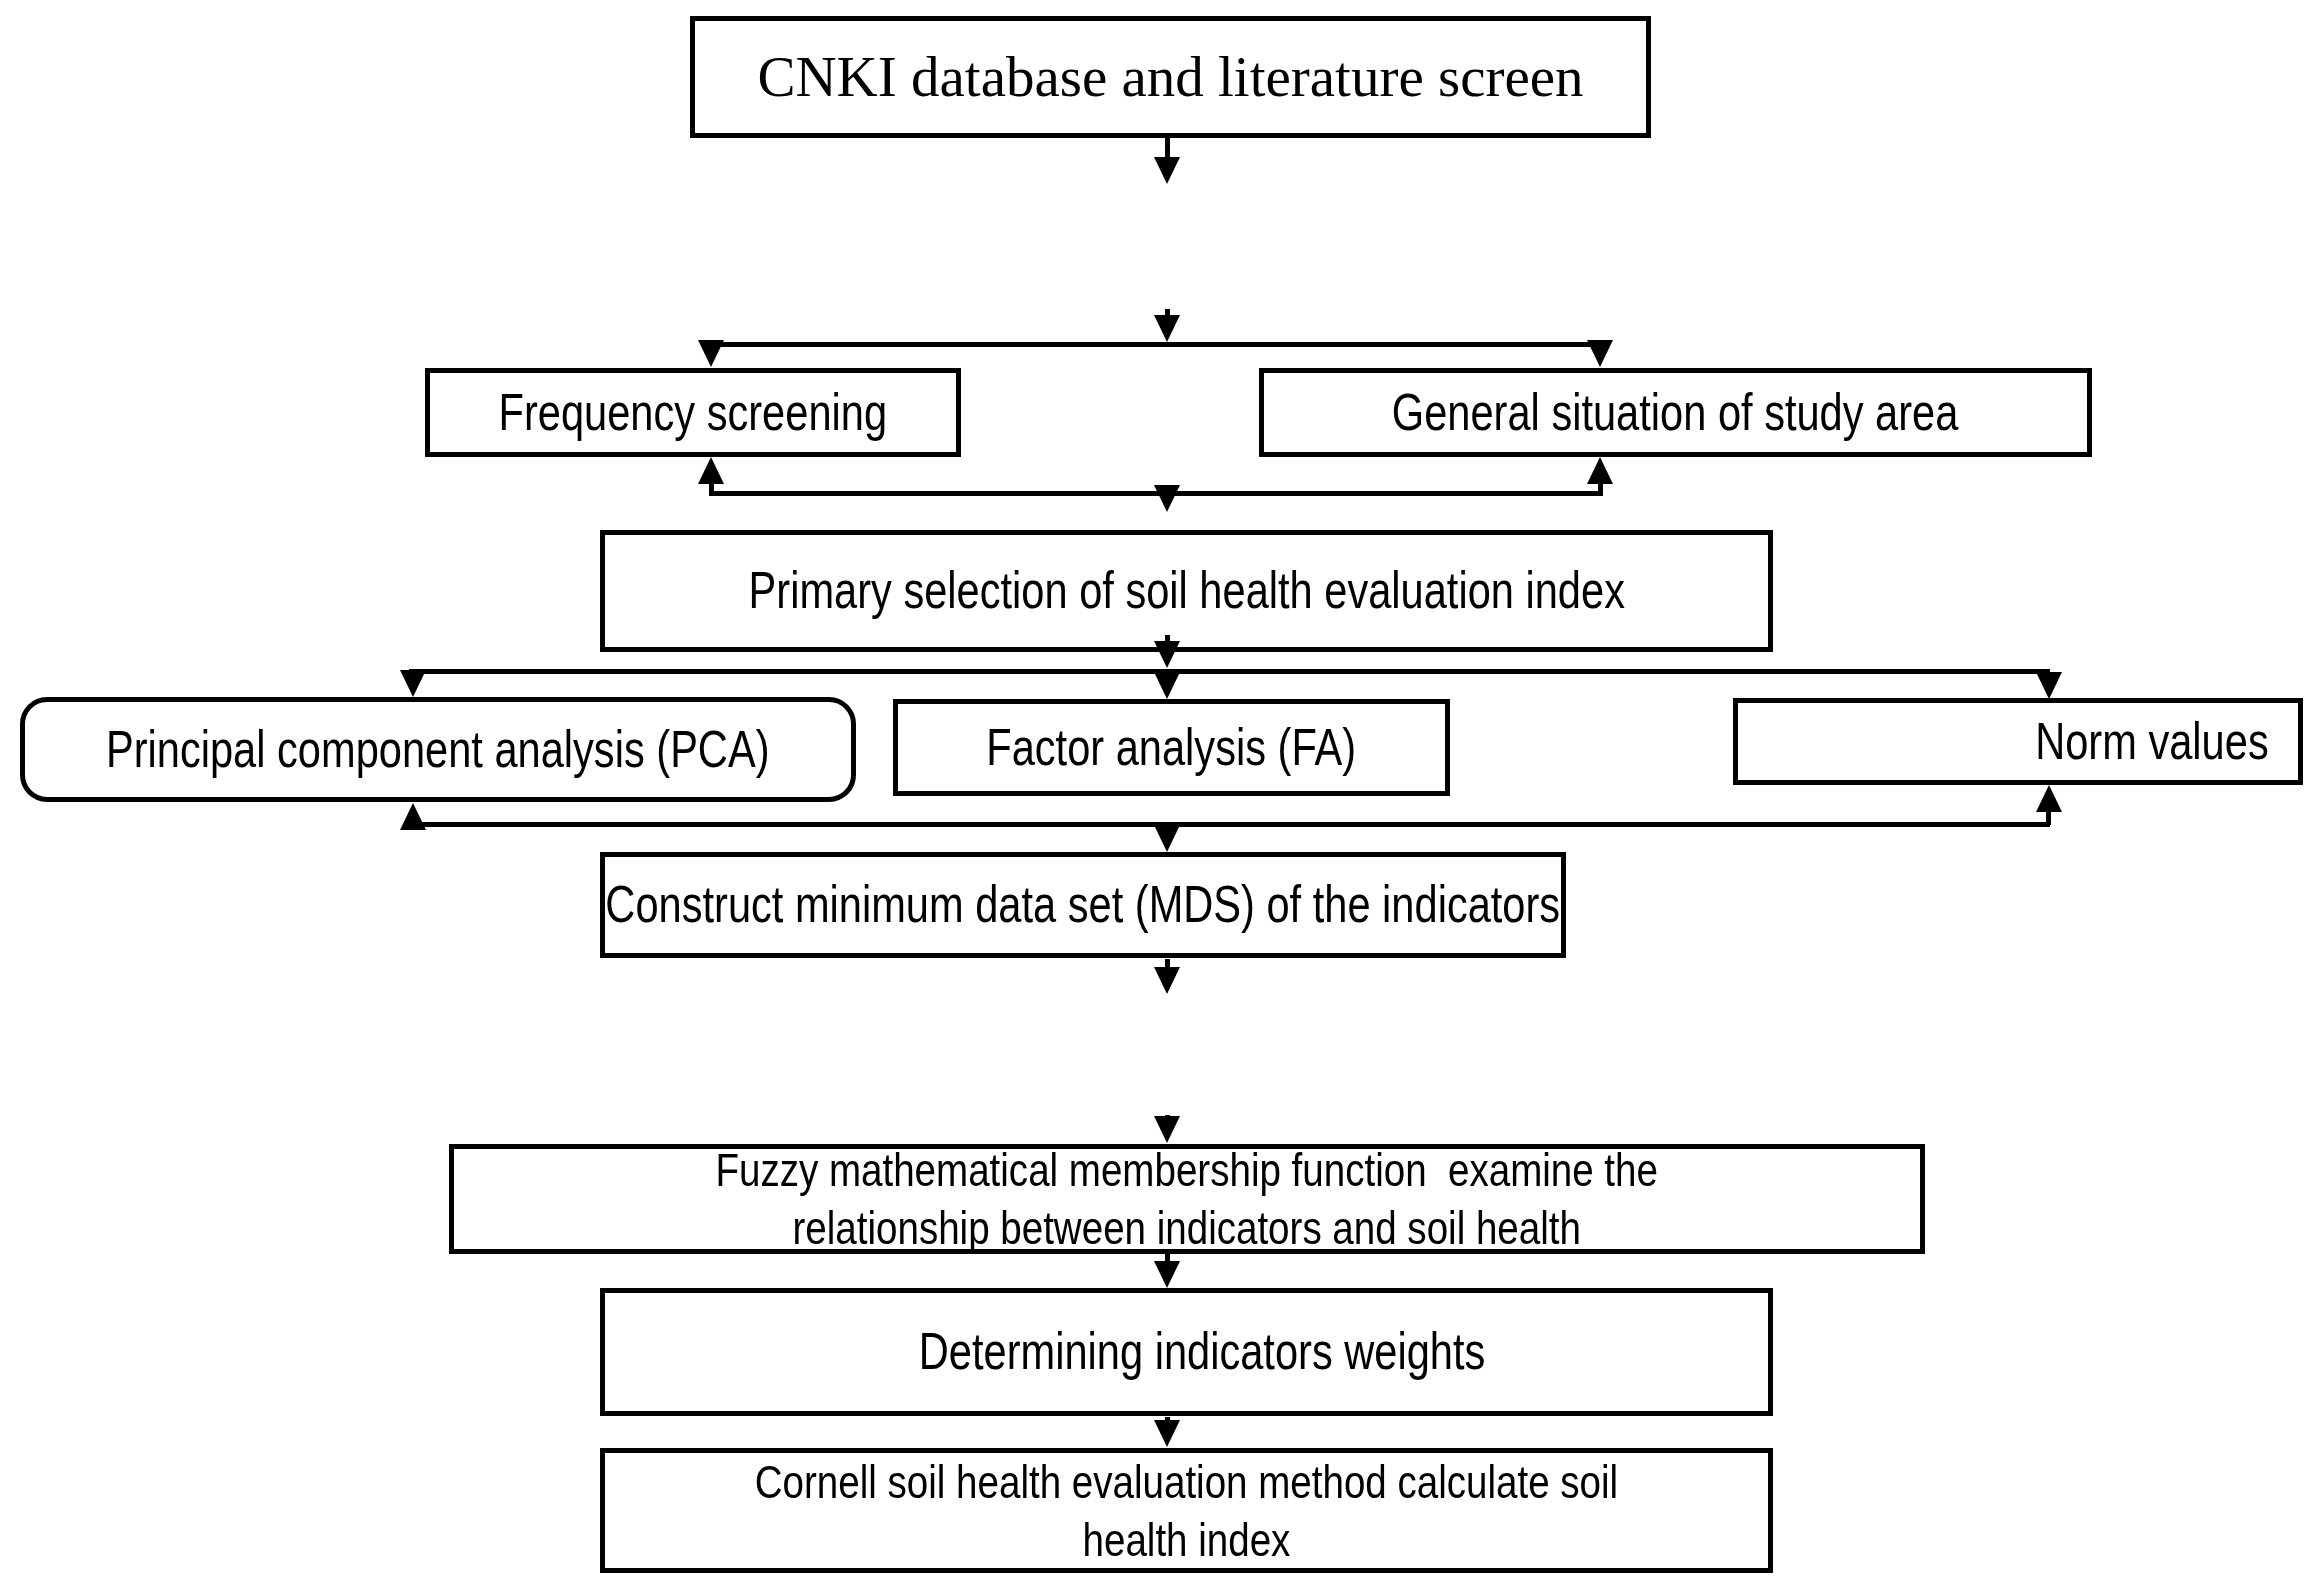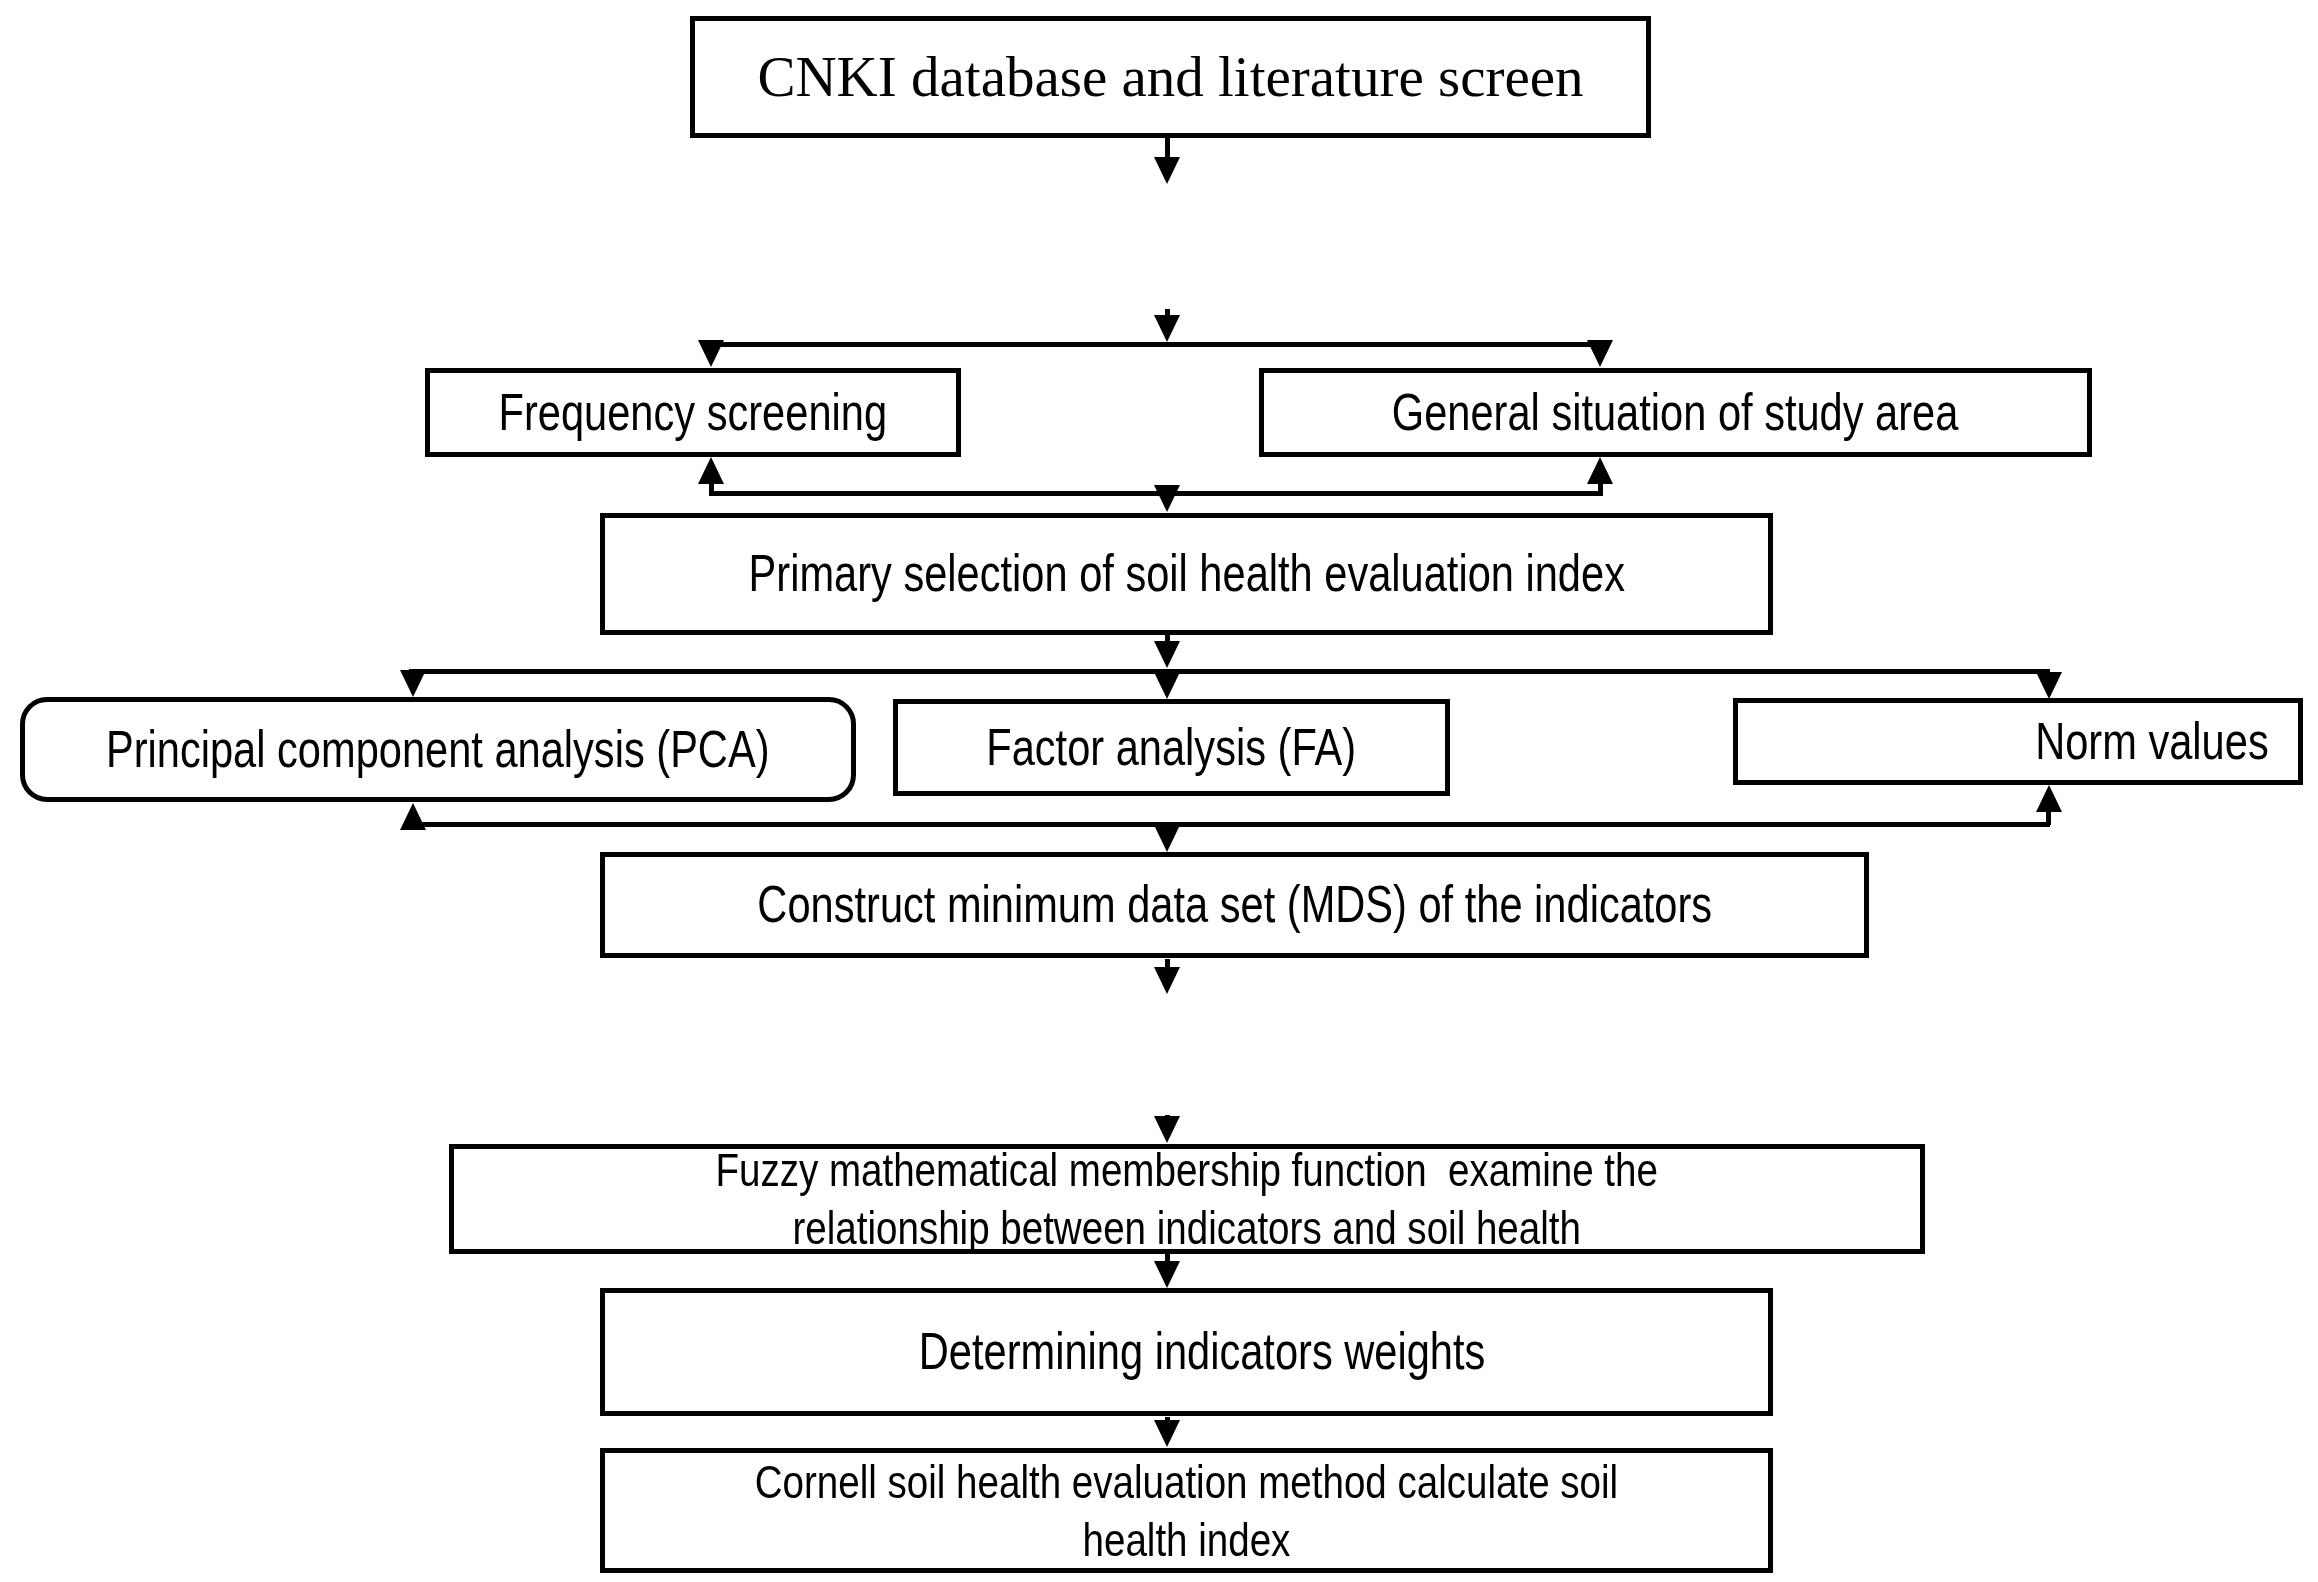--- a/index.html
+++ b/index.html
@@ -74,37 +74,37 @@
 
 
   <div class="box" style="left:425px; top:368px; width:536px; height:89px;">
     <span class="txt">Frequency screening</span>
   </div>
 
   <div class="box" style="left:1259px; top:368px; width:833px; height:89px;">
     <span class="txt">General situation of study area</span>
   </div>
 
-  <div class="box" style="left:600px; top:513px; width:1173px; height:122px;">
+  <div class="box" style="left:600px; top:530px; width:1173px; height:122px;">
     <span class="txt">Primary selection of soil health evaluation index</span>
   </div>
 
   <div class="box" style="left:20px; top:697px; width:836px; height:105px;border-radius:27px;">
     <span class="txt">Principal component analysis (PCA)</span>
   </div>
 
   <div class="box" style="left:893px; top:699px; width:557px; height:97px;">
     <span class="txt">Factor analysis (FA)</span>
   </div>
 
   <div class="box" style="left:1733px; top:698px; width:570px; height:87px;justify-content:flex-end;">
     <span class="txt">Norm values</span>
   </div>
 
-  <div class="box" style="left:600px; top:852px; width:1269px; height:106px;">
+  <div class="box" style="left:600px; top:852px; width:966px; height:106px;">
     <span class="txt">Construct minimum data set (MDS) of the indicators</span>
   </div>
 
 
   <div class="box twoline" style="left:449px; top:1144px; width:1476px; height:110px;">
     <span class="txt">
         <span>Fuzzy mathematical membership function  examine the</span>
         <span>relationship between indicators and soil health</span>
       </span>
   </div>

